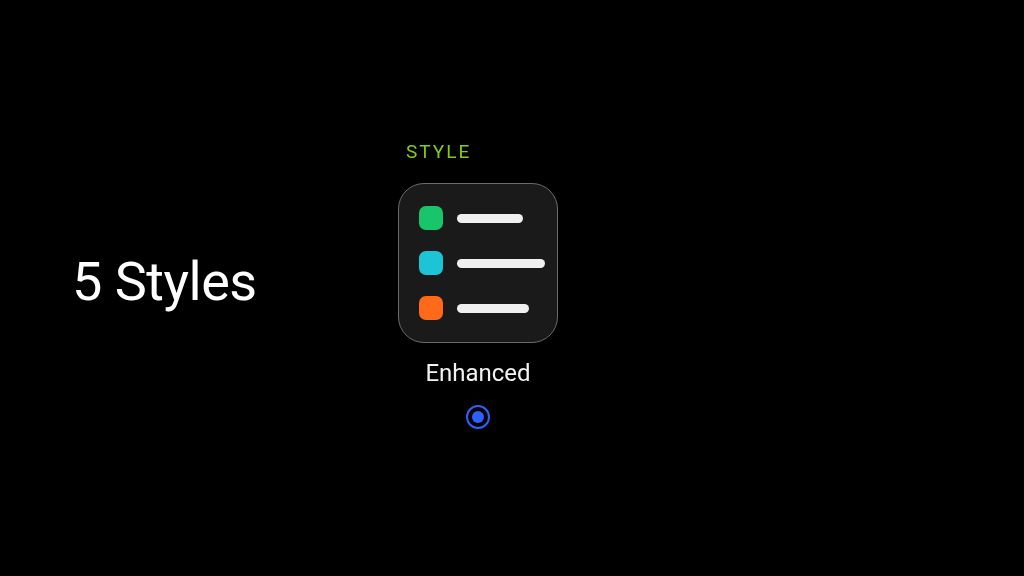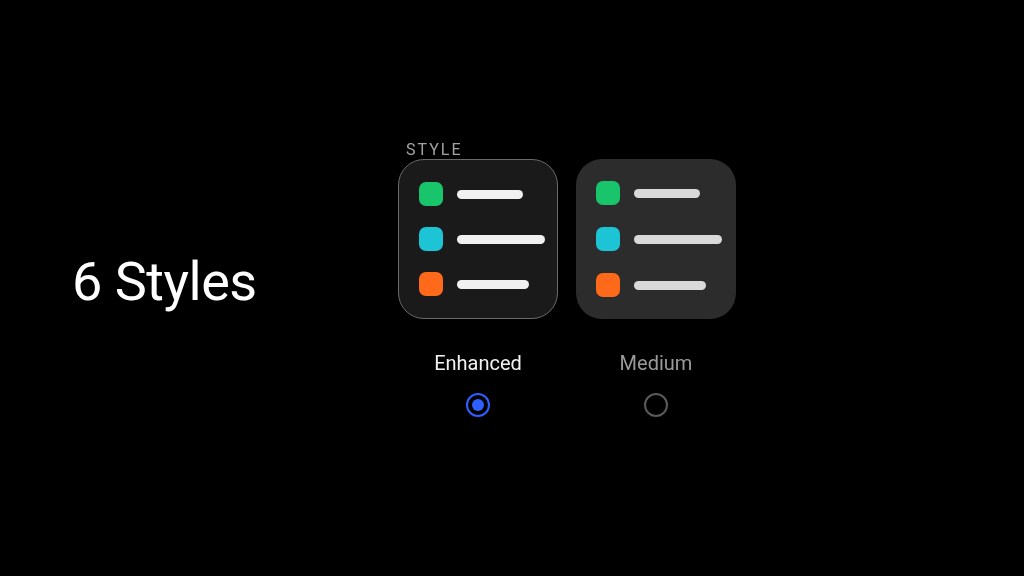--- a/index.html
+++ b/index.html
@@ -23,23 +23,24 @@
       font-size: 54px;
       font-weight: 400;
       letter-spacing: -0.5px;
     }
     .style-section {
       position: absolute;
       left: 398px;
       top: 140px;
     }
     .section-label {
-      color: #a3a3a3;
-      font-size: 16px;
+      color: #84cc16;
+      font-size: 19px;
       letter-spacing: 2px;
+      margin-bottom: 20px;
       margin-left: 8px;
     }
     .option-row {
       display: flex;
       gap: 18px;
     }
     .option {
       display: flex;
       flex-direction: column;
       align-items: center;
@@ -67,22 +68,22 @@
       height: 24px;
       border-radius: 7px;
       flex-shrink: 0;
     }
     .bar {
       height: 9px;
       border-radius: 5px;
       flex-shrink: 0;
     }
     .option-label {
-      margin-top: 32px;
-      font-size: 20px;
+      margin-top: 16px;
+      font-size: 24px;
       font-weight: 400;
     }
     .label-selected { color: #f2f2f2; }
     .label-unselected { color: #9a9a9a; }
     .radio {
       margin-top: 18px;
       width: 24px;
       height: 24px;
       border-radius: 50%;
       border: 2px solid #5a5a5a;
@@ -97,21 +98,21 @@
     .radio-inner {
       width: 12px;
       height: 12px;
       border-radius: 50%;
       background: #2f5fff;
     }
   </style>
 </head>
 <body>
 
-<div class="heading">6 Styles</div>
+<div class="heading">5 Styles</div>
 
 <div class="style-section">
   <div class="section-label">STYLE</div>
 
   <div class="option-row">
 
     <div class="option">
       <div class="tile tile-0">
         <div class="li">
           <span class="dot" style="background: rgb(25, 197, 107);"></span>
@@ -125,34 +126,16 @@
           <span class="dot" style="background: rgb(255, 106, 26);"></span>
           <span class="bar" style="width: 72px; background: rgb(240, 240, 240);"></span>
         </div>
       </div>
       <div class="option-label label-selected">Enhanced</div>
       <div class="radio radio-selected">
         <div class="radio-inner"></div>
       </div>
     </div>
 
-    <div class="option">
-      <div class="tile tile-1">
-        <div class="li">
-          <span class="dot" style="background: rgb(25, 197, 107);"></span>
-          <span class="bar" style="width: 66px; background: rgb(217, 217, 217);"></span>
-        </div>
-        <div class="li">
-          <span class="dot" style="background: rgb(28, 196, 214);"></span>
-          <span class="bar" style="width: 88px; background: rgb(217, 217, 217);"></span>
-        </div>
-        <div class="li">
-          <span class="dot" style="background: rgb(255, 106, 26);"></span>
-          <span class="bar" style="width: 72px; background: rgb(217, 217, 217);"></span>
-        </div>
-      </div>
-      <div class="option-label label-unselected">Medium</div>
-      <div class="radio"></div>
-    </div>
 
 
   </div>
 </div>
 
 </body></html>

